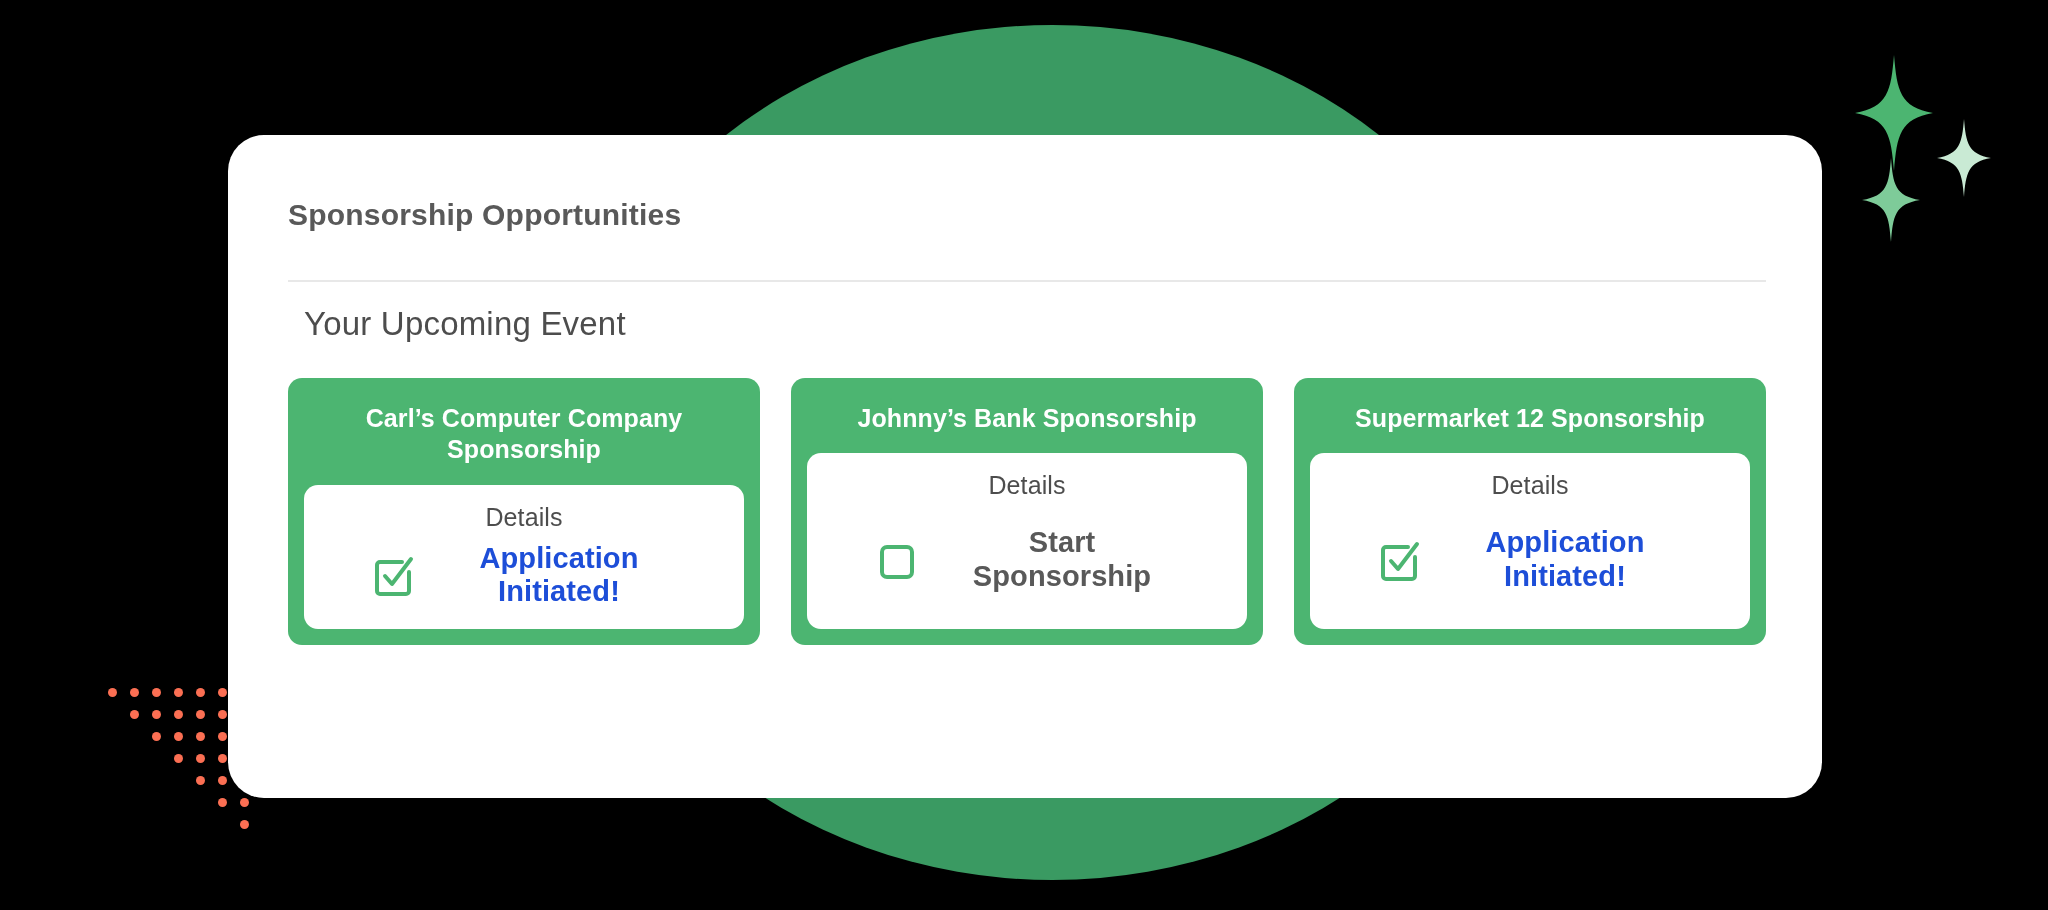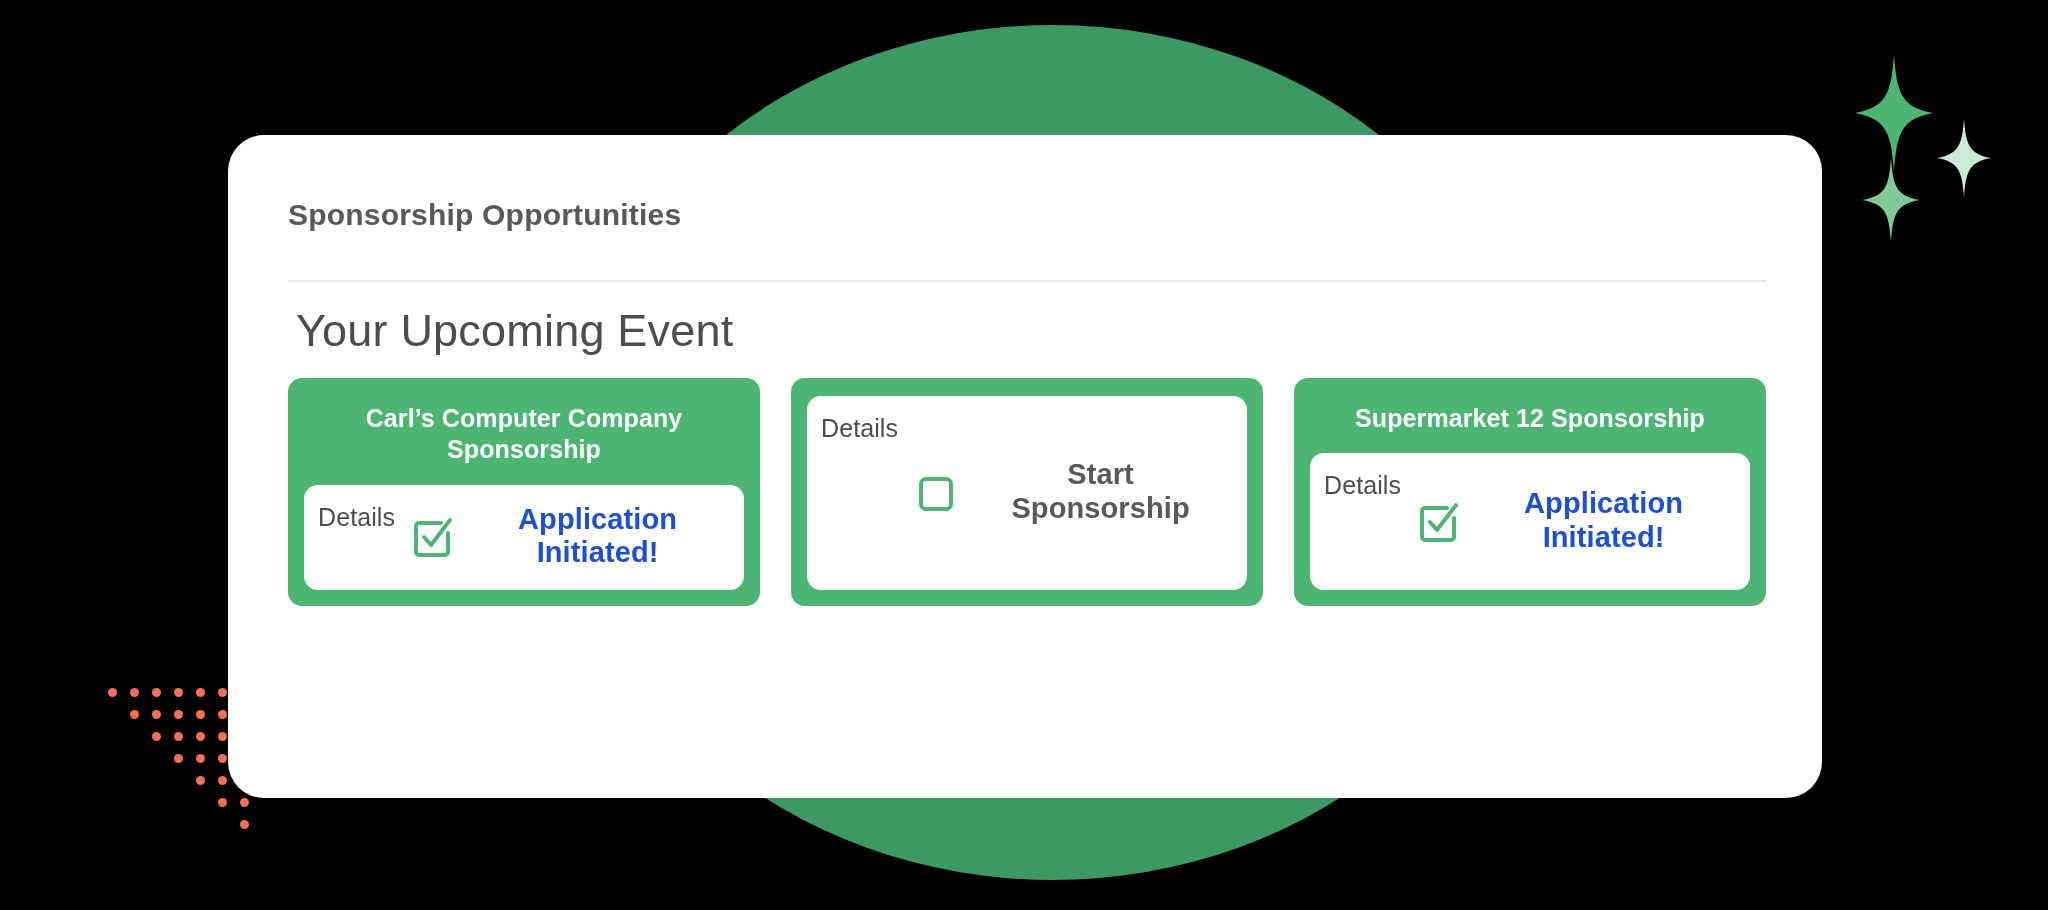--- a/index.html
+++ b/index.html
@@ -82,23 +82,23 @@
     position: absolute;
     left: 60px;
     top: 145px;
     width: 1478px;
     height: 2px;
     background: #e8e8e8;
   }
 
   .section-title {
     position: absolute;
-    left: 68px;
+    left: 76px;
     top: 170px;
-    font-size: 45px;
+    font-size: 33px;
     font-weight: 500;
     letter-spacing: 0.2px;
     color: #4d4d4d;
     white-space: nowrap;
   }
 
   
   .card-row {
     position: absolute;
     left: 60px;
@@ -126,21 +126,21 @@
     padding: 7px 6px 19px 6px;
     letter-spacing: 0.1px;
   }
 
   .card-body {
     background: #ffffff;
     border-radius: 14px;
     flex: 1 1 auto;
     padding: 18px 14px 20px 14px;
     display: flex;
-    flex-direction: row;
+    flex-direction: column;
   }
 
   .details-label {
     text-align: center;
     font-size: 25px;
     font-weight: 400;
     color: #4d4d4d;
     letter-spacing: 0.1px;
     margin-bottom: 10px;
   }
@@ -240,20 +240,21 @@
             <svg class="checkbox-icon" viewBox="0 0 48 48" fill="none">
               <path d="M40 21 V40 A3 3 0 0 1 37 43 H11 A3 3 0 0 1 8 40 V14 A3 3 0 0 1 11 11 H33" stroke="#4cb571" stroke-width="4" stroke-linecap="round" stroke-linejoin="round"></path>
               <path d="M16 25 L23 33 L42 8" stroke="#4cb571" stroke-width="4" stroke-linecap="round" stroke-linejoin="round"></path>
             </svg>
             <div class="status-text green">Application Initiated!</div>
           </div>
         </div>
       </div>
 
       <div class="card">
+        <div class="card-header">Johnny’s Bank Sponsorship</div>
         <div class="card-body">
           <div class="details-label">Details</div>
           <div class="status-row">
             <svg class="checkbox-icon" viewBox="0 0 48 48" fill="none">
               <rect x="10" y="11" width="30" height="30" rx="5" stroke="#4cb571" stroke-width="4"></rect>
             </svg>
             <div class="status-text grey">Start Sponsorship</div>
           </div>
         </div>
       </div>

